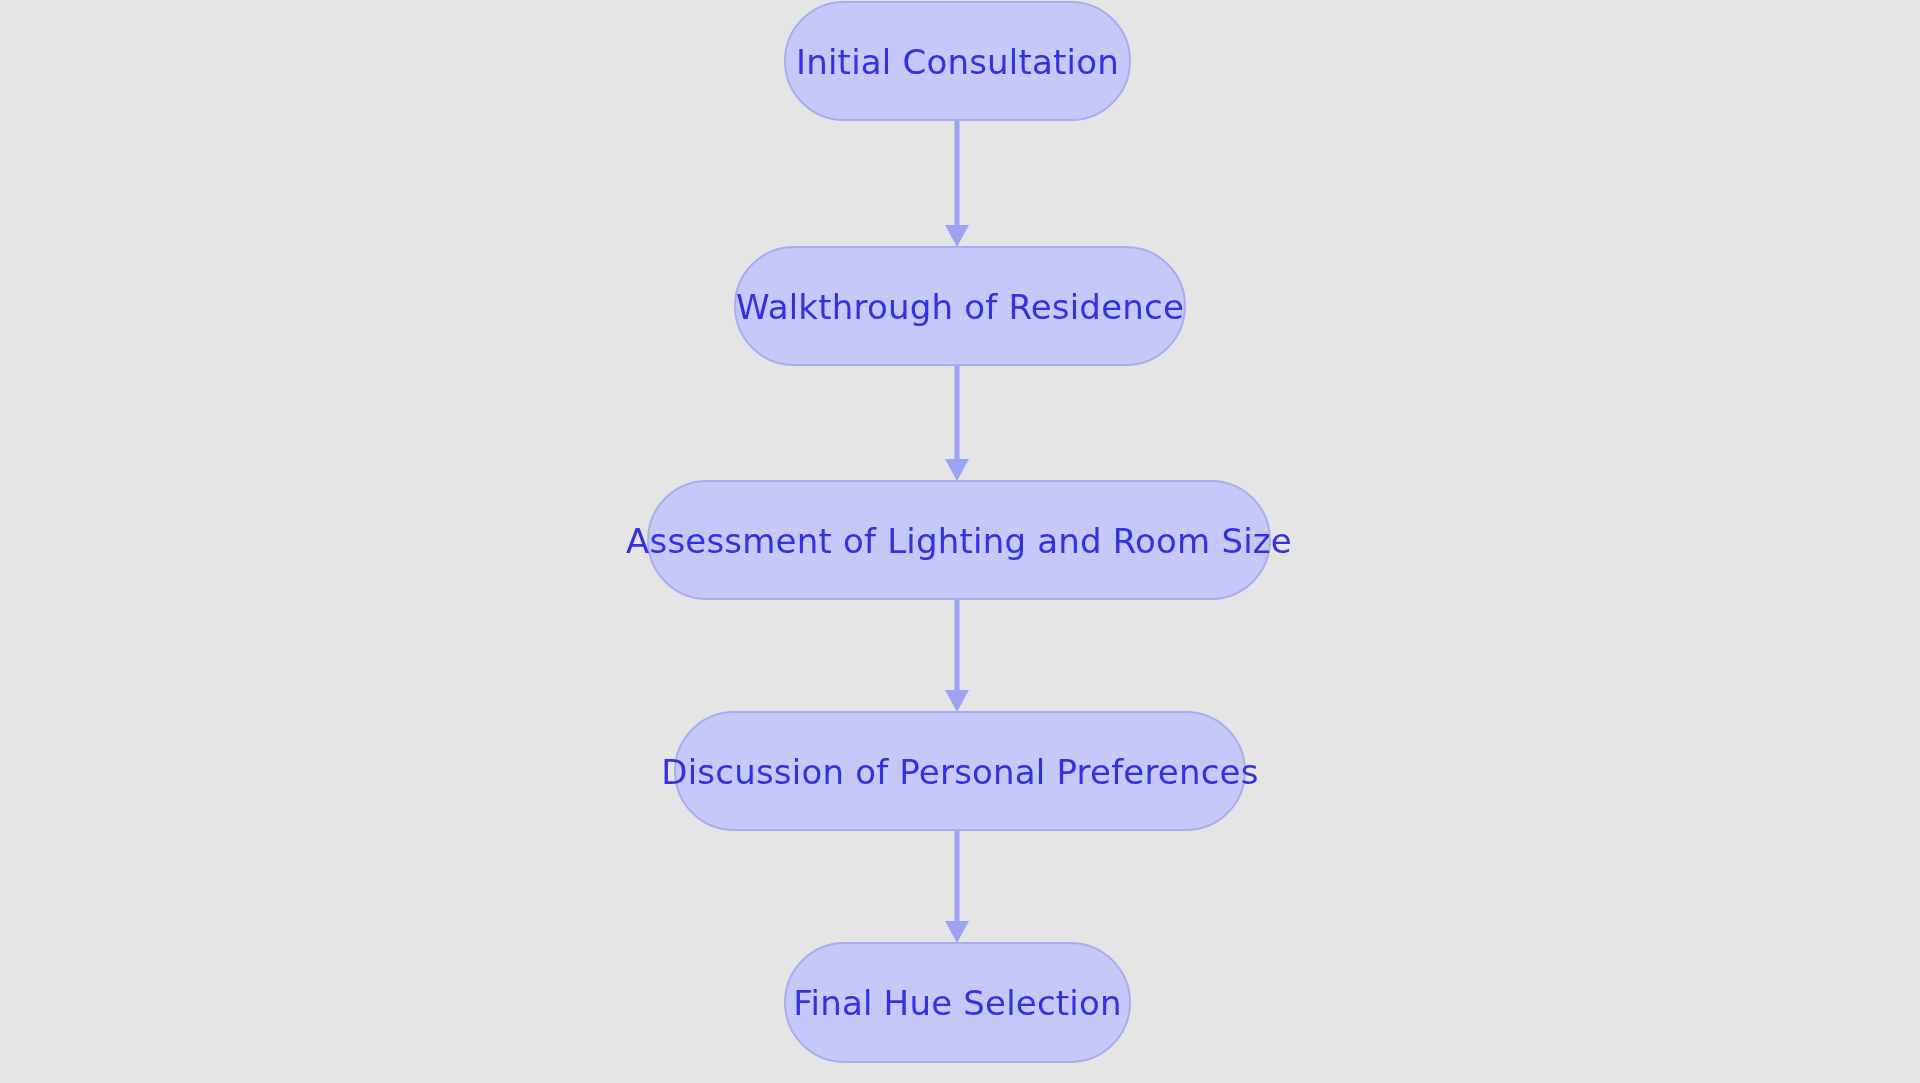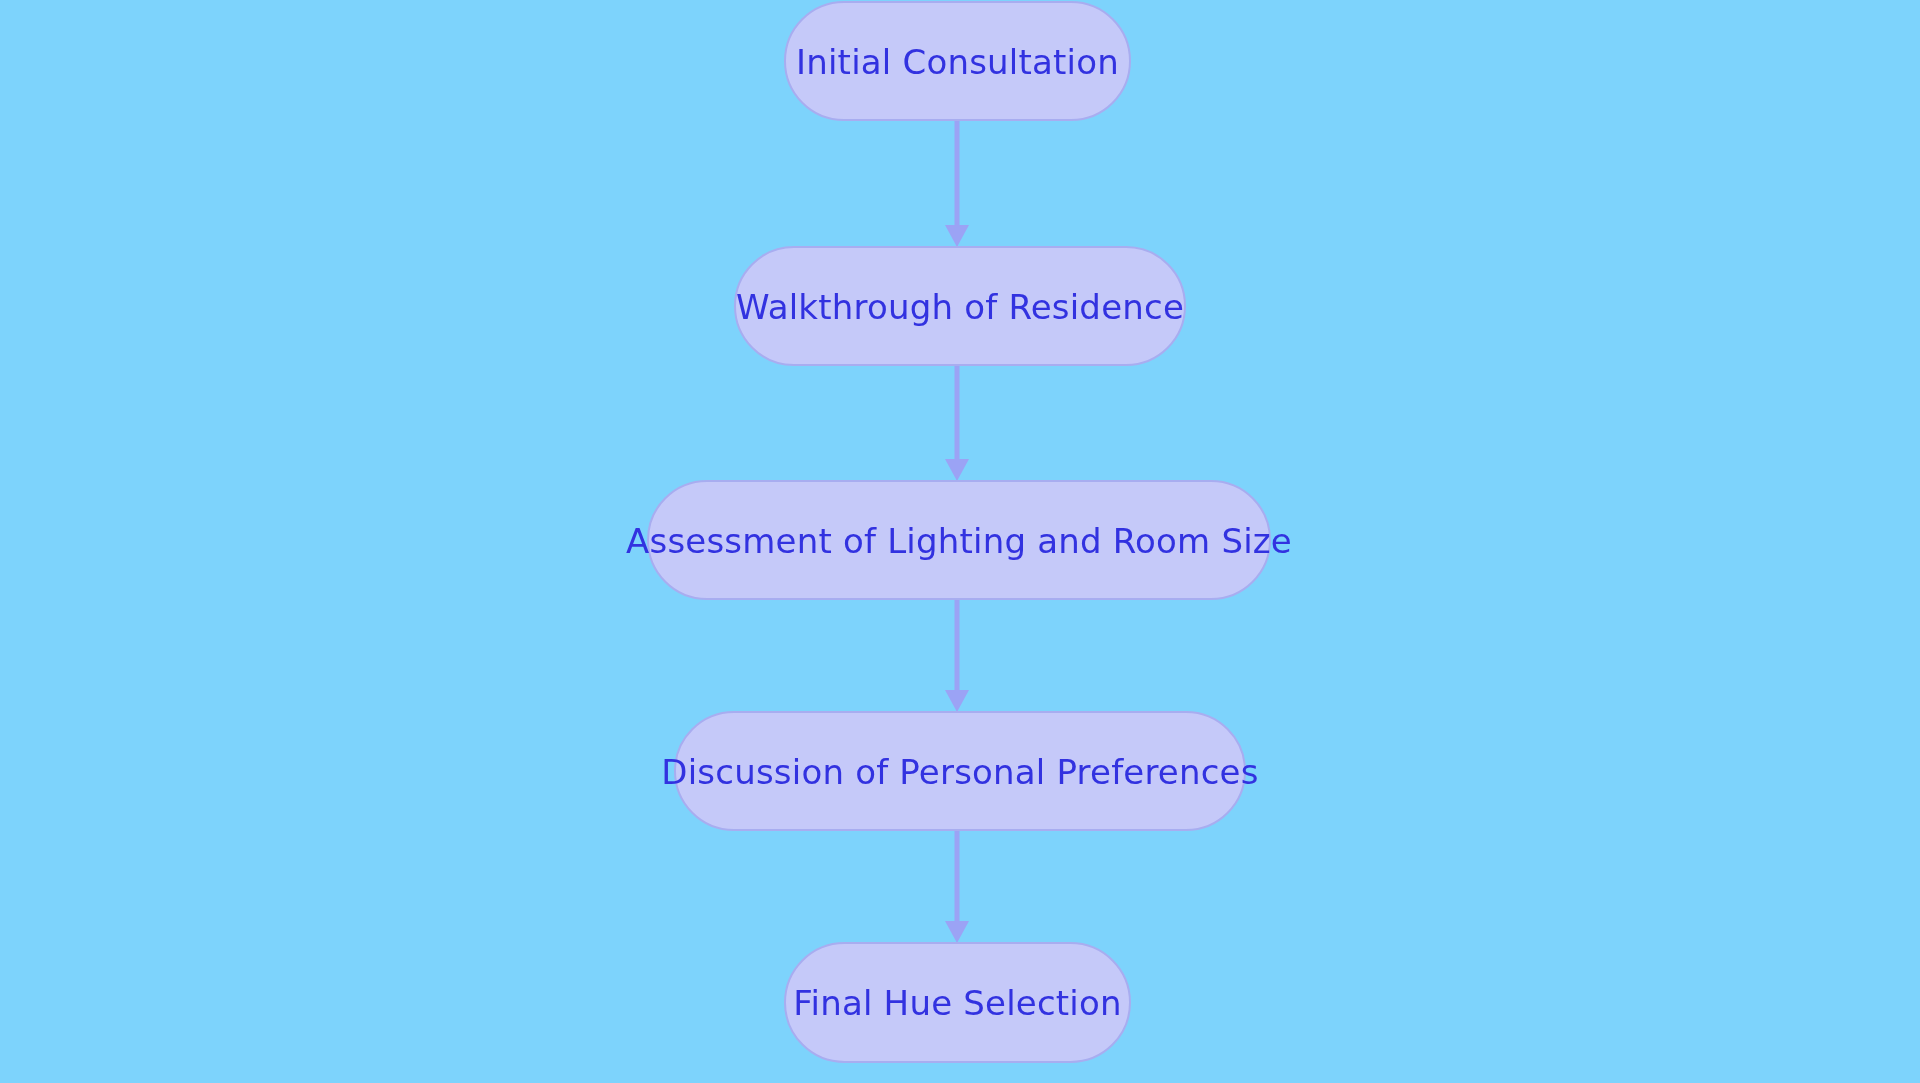--- a/index.html
+++ b/index.html
@@ -11,21 +11,21 @@
   body {
     width: 1920px;
     height: 1083px;
     font-family: "DejaVu Sans", "Liberation Sans", sans-serif;
     overflow: hidden;
   }
   #flow-root {
     position: relative;
     width: 1920px;
     height: 1083px;
-    background: #7dd3fc;
+    background: #e5e5e5;
   }
   #flow-svg {
     position: absolute;
     top: 0;
     left: 0;
     width: 1920px;
     height: 1083px;
     display: block;
   }
   .node-shape {

